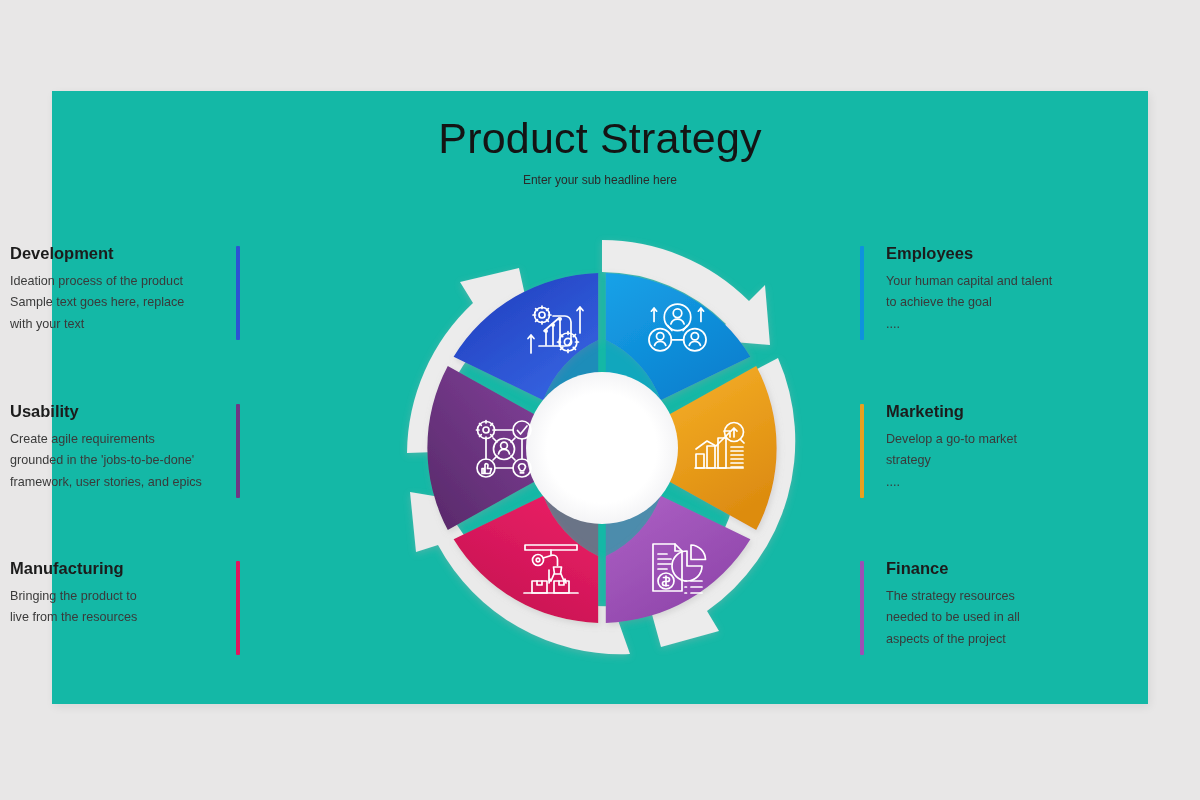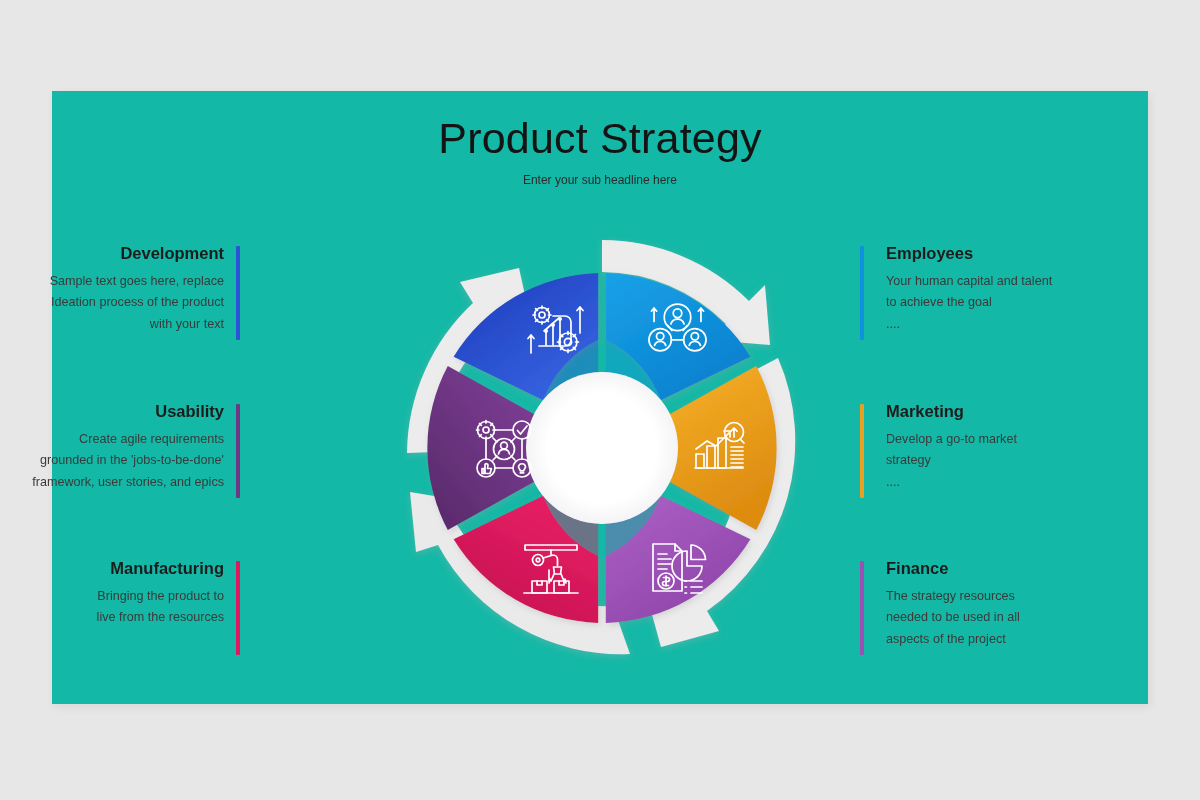--- a/index.html
+++ b/index.html
@@ -30,21 +30,21 @@
   }
   
   .blk { position: absolute; width: 230px; }
   .blk .h {
     font-size: 16.5px; font-weight: bold; color: #1c1c1c;
     margin-bottom: 7px; line-height: 1.2;
   }
   .blk .b {
     font-size: 12.6px; color: #3a3a3a; line-height: 1.72;
   }
-  .blk.left { text-align: right; padding-right: 16px; }
+  .blk.left { padding-right: 16px; }
   .blk.right { text-align: left; padding-left: 26px; }
   .bar { position: absolute; top: 2px; width: 4px; border-radius: 1px; }
   .blk.left .bar  { right: 0; }
   .blk.right .bar { left: 0; }
 
   
   #wheel { position: absolute; left: 325px; top: 132px; width: 450px; height: 450px; }
   #wheel svg { display: block; width: 450px; height: 450px; overflow: visible; }
   .ico { fill: none; stroke: #fff; stroke-width: 1.7; stroke-linecap: round; stroke-linejoin: round; }
   .ico-f { fill: #fff; stroke: none; }
@@ -54,22 +54,22 @@
 
 <div id="slide">
 
   <div id="title">Product Strategy</div>
   <div id="subtitle">Enter your sub headline here</div>
 
   <div class="blk left" style="left:-42px; top:153px;">
     <div class="bar" style="height:94px; background:#2b53d4;"></div>
     <div class="h">Development</div>
     <div class="b">
+      <div>Ideation process of the product</div>
       <div>Sample text goes here, replace</div>
-      <div>Ideation process of the product</div>
       <div>with your text</div>
     </div>
   </div>
 
   <div class="blk left" style="left:-42px; top:311px;">
     <div class="bar" style="height:94px; background:#6f3784;"></div>
     <div class="h">Usability</div>
     <div class="b">
       <div>Create agile requirements</div>
       <div>grounded in the 'jobs-to-be-done'</div>

